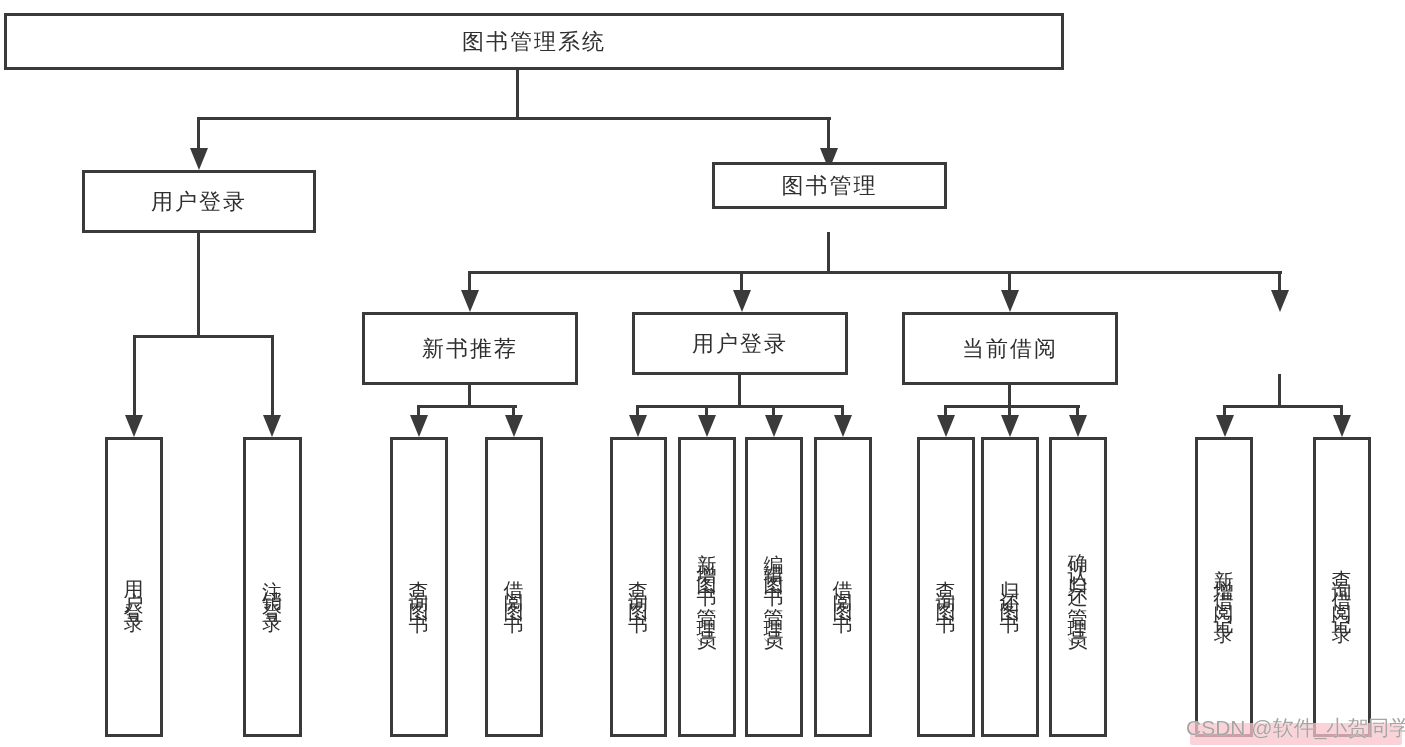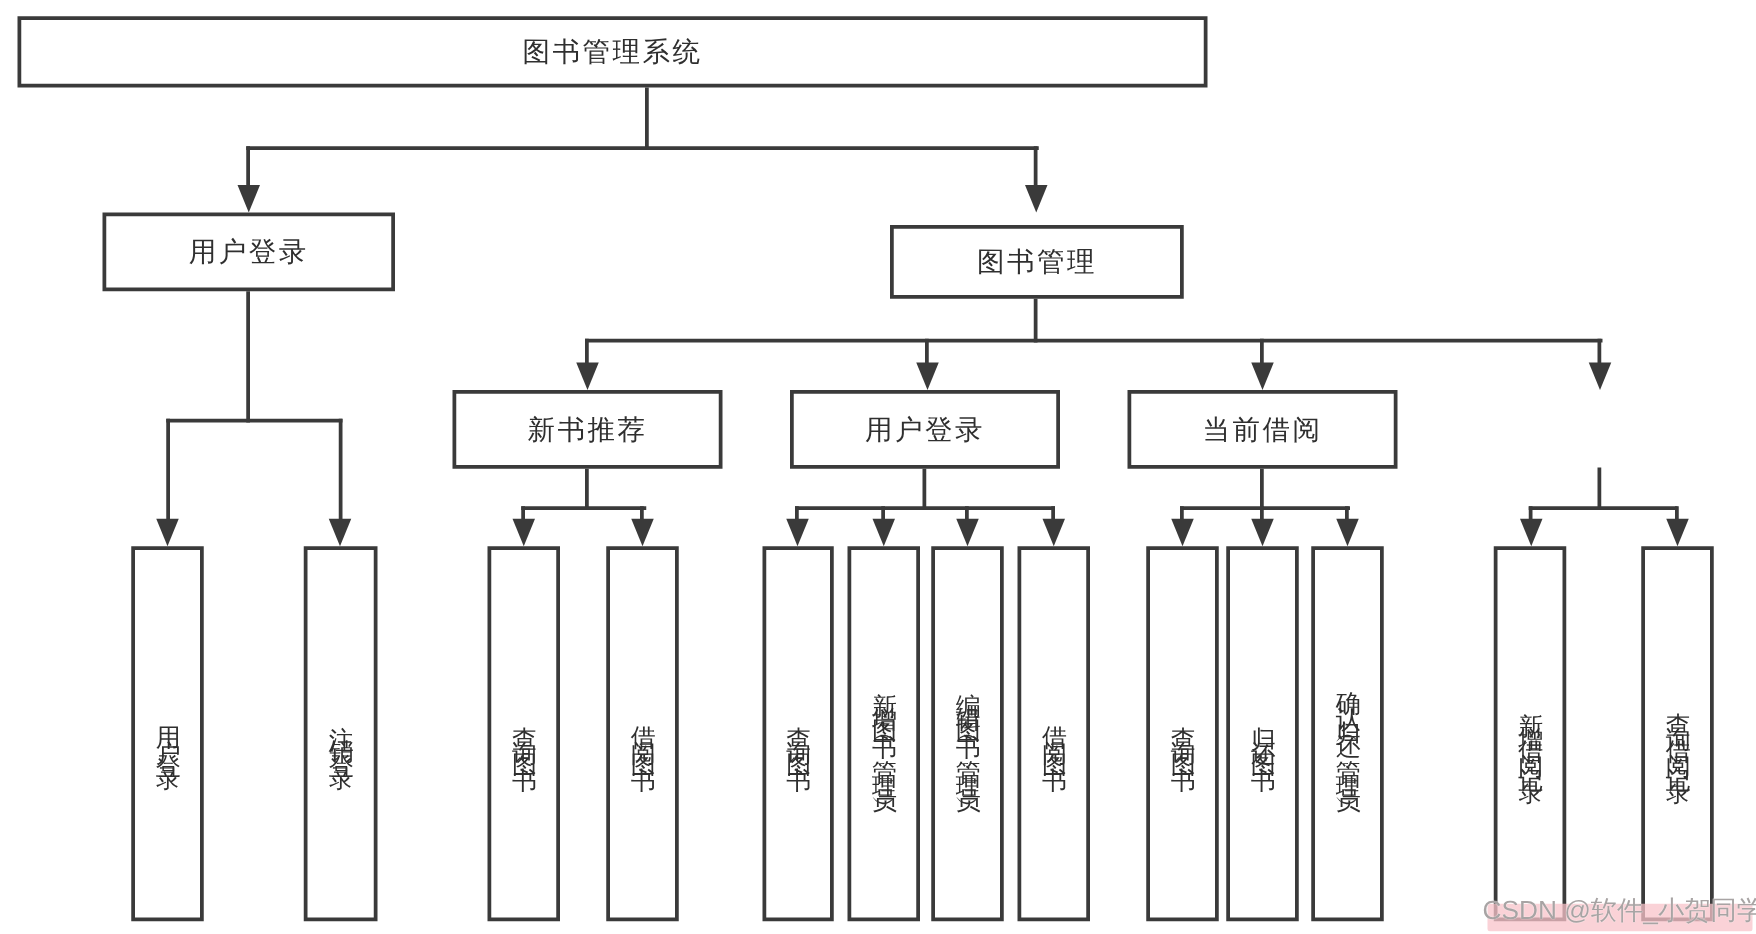--- a/index.html
+++ b/index.html
@@ -31,35 +31,35 @@
     position:absolute;left:1186px;top:714px;z-index:6;
     font-size:21px;color:#a8a4a4;white-space:nowrap;
     text-shadow:0 0 1px #ffffff;
   }
 </style>
 </head>
 <body>
 
 <div class="stage">
 
-  <div class="box" style="left:14px;top:13px;width:952px;height:57px">
+  <div class="box" style="left:4px;top:13px;width:1060px;height:57px">
     <span class="hlabel">图书管理系统</span>
   </div>
 
   <div class="vl" style="left:516px;top:69px;height:50px"></div>
   <div class="hl" style="left:197px;top:117px;width:634px"></div>
   <div class="vl" style="left:197px;top:117px;height:34px"></div>
   <div class="ah" style="left:190px;top:148px"></div>
   <div class="vl" style="left:827px;top:117px;height:34px"></div>
   <div class="ah" style="left:820px;top:148px"></div>
 
   <div class="box" style="left:82px;top:170px;width:234px;height:63px">
     <span class="hlabel">用户登录</span>
   </div>
-  <div class="box" style="left:712px;top:180px;width:235px;height:59px">
+  <div class="box" style="left:712px;top:162px;width:235px;height:47px">
     <span class="hlabel">图书管理</span>
   </div>
 
   <div class="vl" style="left:197px;top:232px;height:106px"></div>
   <div class="hl" style="left:133px;top:335px;width:141px"></div>
   <div class="vl" style="left:133px;top:335px;height:82px"></div>
   <div class="ah" style="left:125px;top:415px"></div>
   <div class="vl" style="left:271px;top:335px;height:82px"></div>
   <div class="ah" style="left:263px;top:415px"></div>
 
@@ -67,27 +67,27 @@
   <div class="hl" style="left:468px;top:271px;width:814px"></div>
   <div class="vl" style="left:468px;top:271px;height:22px"></div>
   <div class="ah" style="left:461px;top:290px"></div>
   <div class="vl" style="left:740px;top:271px;height:22px"></div>
   <div class="ah" style="left:733px;top:290px"></div>
   <div class="vl" style="left:1008px;top:271px;height:22px"></div>
   <div class="ah" style="left:1001px;top:290px"></div>
   <div class="vl" style="left:1278px;top:271px;height:22px"></div>
   <div class="ah" style="left:1271px;top:290px"></div>
 
-  <div class="box" style="left:362px;top:312px;width:216px;height:63px">
+  <div class="box" style="left:362px;top:312px;width:216px;height:73px">
     <span class="hlabel">新书推荐</span>
   </div>
   <div class="box" style="left:632px;top:312px;width:216px;height:63px">
     <span class="hlabel">用户登录</span>
   </div>
-  <div class="box" style="left:902px;top:312px;width:216px;height:63px">
+  <div class="box" style="left:902px;top:312px;width:216px;height:73px">
     <span class="hlabel">当前借阅</span>
   </div>
 
   <div class="vl" style="left:468px;top:374px;height:34px"></div>
   <div class="hl" style="left:417px;top:405px;width:100px"></div>
   <div class="vl" style="left:417px;top:405px;height:14px"></div>
   <div class="ah" style="left:410px;top:415px"></div>
   <div class="vl" style="left:512px;top:405px;height:14px"></div>
   <div class="ah" style="left:505px;top:415px"></div>
 

